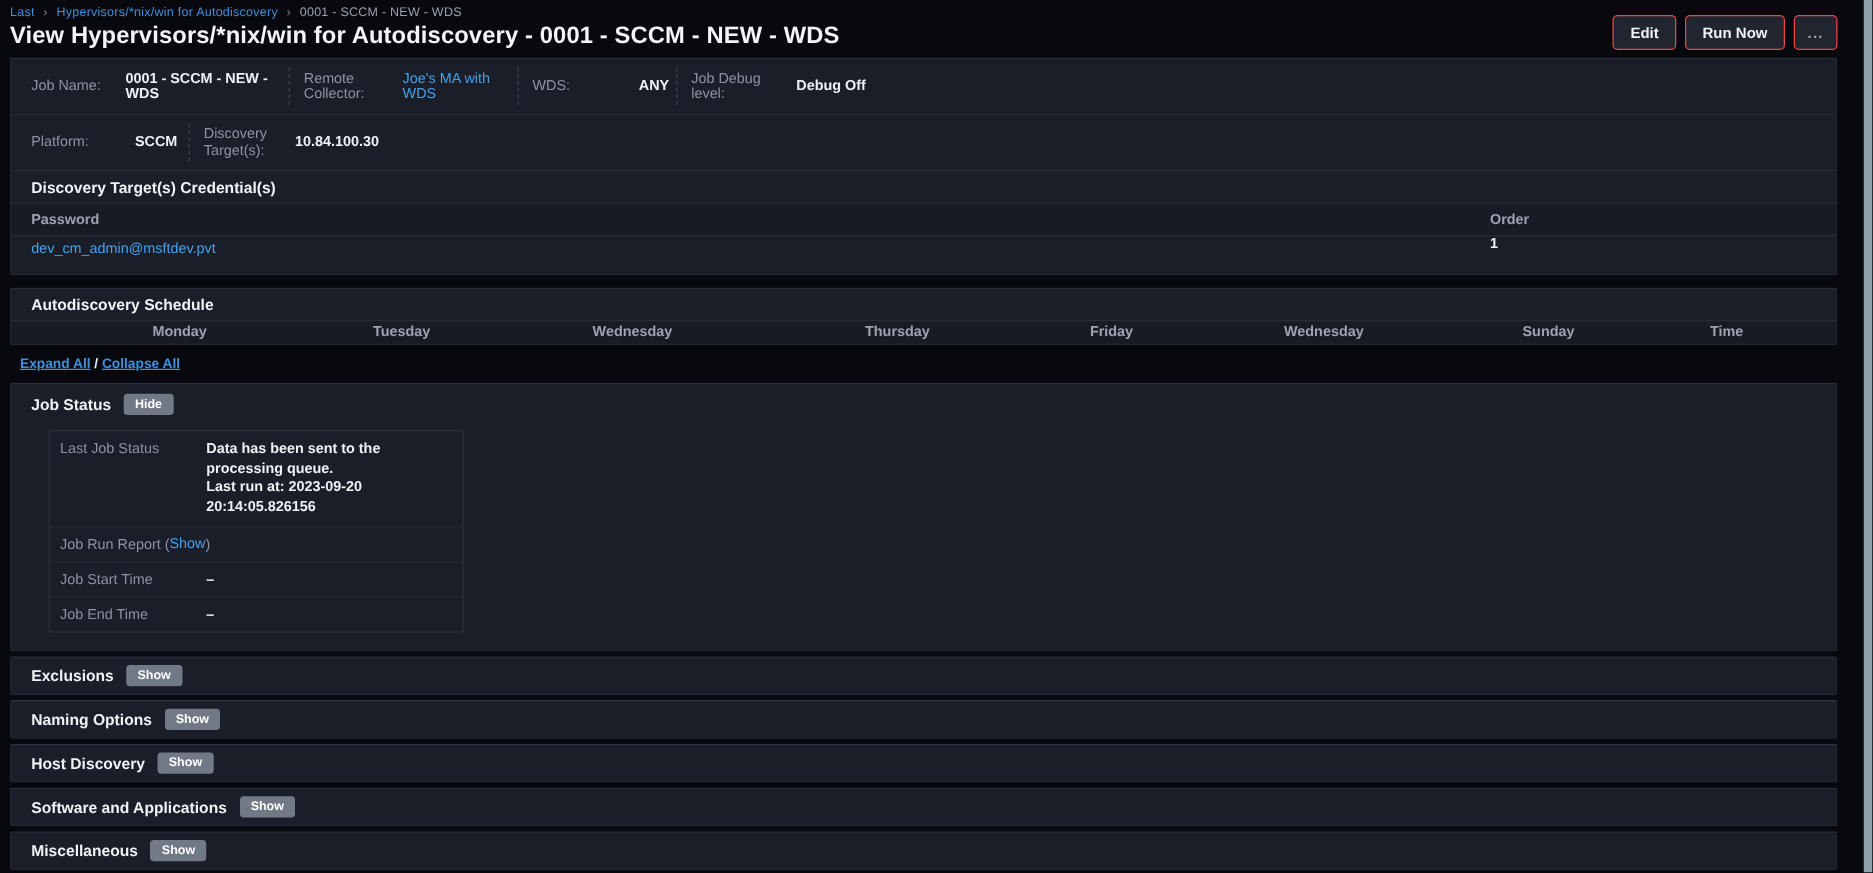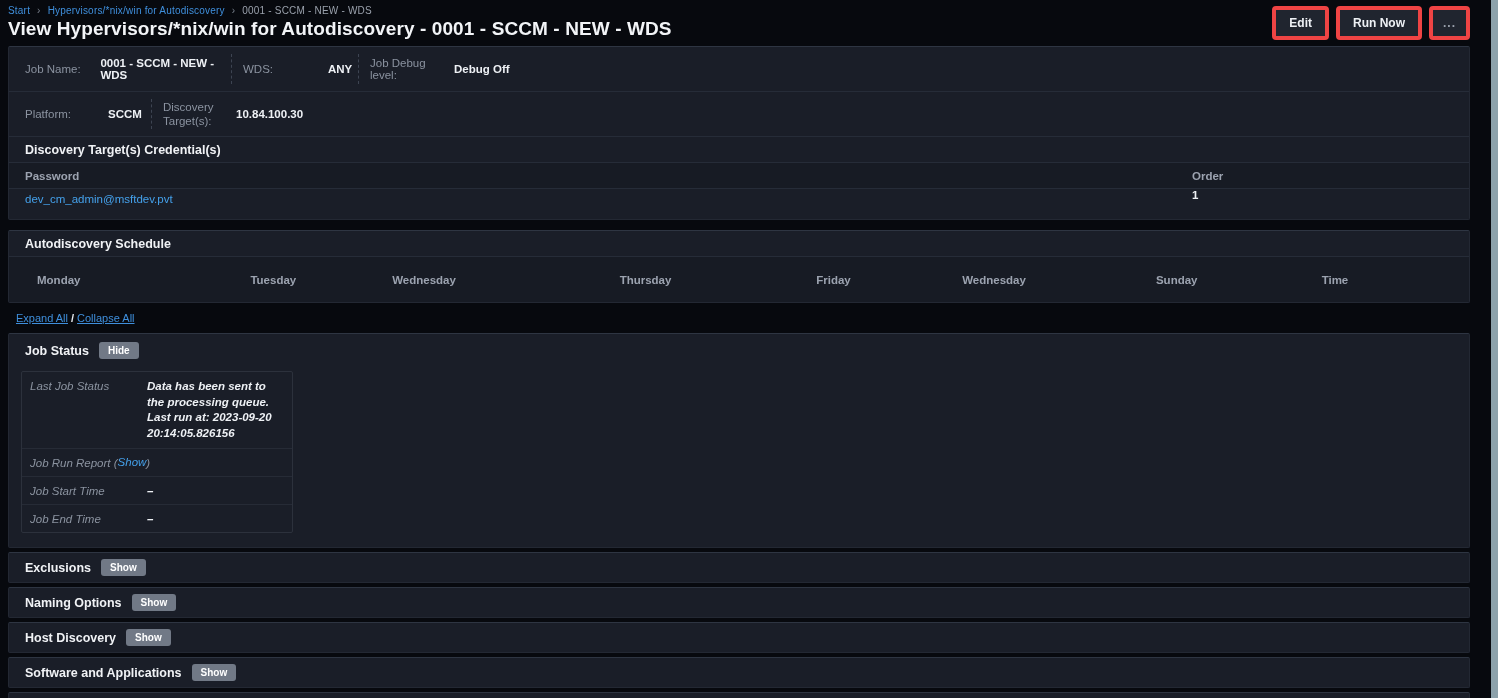--- a/index.html
+++ b/index.html
@@ -20,21 +20,21 @@
   
   .top-header { padding: 5px 28px 6px 8px; }
   .breadcrumb { font-size: 10px; color: #79818d; letter-spacing: .2px; }
   .breadcrumb a { color: #3f8fdc; text-decoration: none; cursor: pointer; }
   .breadcrumb .sep { color: #79818d; margin: 0 4px; }
   .breadcrumb .current { color: #9aa1ac; }
   .title-row { display: flex; align-items: flex-end; justify-content: space-between; margin-top: 2px; }
   .page-title { color: #f2f4f7; font-size: 19px; font-weight: bold; letter-spacing: .1px; }
   .top-buttons { display: flex; gap: 7px; margin-top: -12px; }
   .top-btn {
-    background: #20252f; border: 4px solid #ef4444; border-radius: 4px;
+    background: #20252f; border: 1px solid #ef4444; border-radius: 4px;
     color: #eef1f5; font-size: 12px; font-weight: bold;
     padding: 6px 13px; cursor: pointer; font-family: inherit;
     white-space: nowrap;
   }
   .top-btn.more { color: #9aa1ad; padding: 6px 10px; letter-spacing: 1px; }
   
   .main { padding: 0 28px 0 8px; }
   .panel {
     background: #1a1e28;
     border: 1px solid #232833;
@@ -71,56 +71,56 @@
   .cred-pass { width: 1167px; }
   .cred-order { flex: 1; }
   .cred-row .val { font-weight: bold; }
   
   .sched-head {
     display: grid;
     grid-template-columns: 15.2% 10.1% 16.2% 14% 10.4% 13.8% 11.8% auto;
     align-items: center;
     background: #171b24;
     border-top: 1px solid #262c38;
-    height: 46px; padding: 0 28px;
+    height: 19px; padding: 0 28px; text-align: center;
   }
   
   .links-row { padding: 9px 0 9px 8px; font-size: 11px; }
-  .links-row a { color: #3f8fdc; text-decoration: underline; cursor: pointer; }
+  .links-row a { color: #3f8fdc; text-decoration: underline; cursor: pointer; font-weight: bold; }
   .links-row .slash { color: #e8ebef; font-weight: bold; margin: 0 3px; }
   
   .collapse-header { display: flex; align-items: center; gap: 10px; padding: 8px 16px 6px 16px; }
   .collapse-title { color: #f0f2f5; font-size: 12.5px; font-weight: bold; }
   .toggle-btn {
     background: #717986; border: none; border-radius: 3px;
     color: #ffffff; font-size: 10px; font-weight: bold;
     padding: 3px 9px; cursor: pointer; font-family: inherit;
   }
   .js-table {
-    margin: 6px 0 14px 12px;
-    width: 272px;
-    border: 1px solid #2c313c; border-radius: 2px; font-style: italic;
+    margin: 6px 0 14px 30px;
+    width: 332px;
+    border: 1px solid #2c313c; border-radius: 2px;
   }
   .js-row { display: flex; padding: 7px 8px; border-top: 1px solid #262b36; align-items: flex-start; }
   .js-row:first-child { border-top: none; }
   .js-label { width: 117px; color: #8b93a0; font-size: 11.5px; padding-top: 1px; flex-shrink: 0; }
   .js-value { color: #eef1f5; font-size: 11.5px; font-weight: bold; line-height: 1.35; }
   .js-row.short { height: 28px; padding-top: 7px; padding-bottom: 0; }
   
   .section-row { margin-top: 4px; height: 31px; display: flex; align-items: center; gap: 10px; padding: 0 16px; }
   .mb10 { margin-bottom: 10px; }
 </style>
 </head>
 <body>
 
 <div class="scrollbar"></div>
 
 <div class="top-header">
   <div class="breadcrumb">
-    <a>Start</a>
+    <a>Last</a>
     <span class="sep">›</span>
     <a>Hypervisors/*nix/win for Autodiscovery</a>
     <span class="sep">›</span>
     <span class="current">0001 - SCCM - NEW - WDS</span>
   </div>
   <div class="title-row">
     <h1 class="page-title">View Hypervisors/*nix/win for Autodiscovery - 0001 - SCCM - NEW - WDS</h1>
     <div class="top-buttons">
       <button class="top-btn">Edit</button>
       <button class="top-btn">Run Now</button>
@@ -129,20 +129,24 @@
   </div>
 </div>
 
 <div class="main">
 
   <div class="panel mb10">
     <div class="info-row">
       <div class="info-group w-g1">
         <span class="lbl">Job Name:</span>
         <span class="val">0001 - SCCM - NEW - WDS</span>
+      </div>
+      <div class="info-group sep w-g2">
+        <span class="lbl">Remote Collector:</span>
+        <a class="val link">Joe's MA with WDS</a>
       </div>
       <div class="info-group sep w-g3">
         <span class="lbl">WDS:</span>
         <span class="val">ANY</span>
       </div>
       <div class="info-group sep w-g4">
         <span class="lbl">Job Debug level:</span>
         <span class="val">Debug Off</span>
       </div>
     </div>

